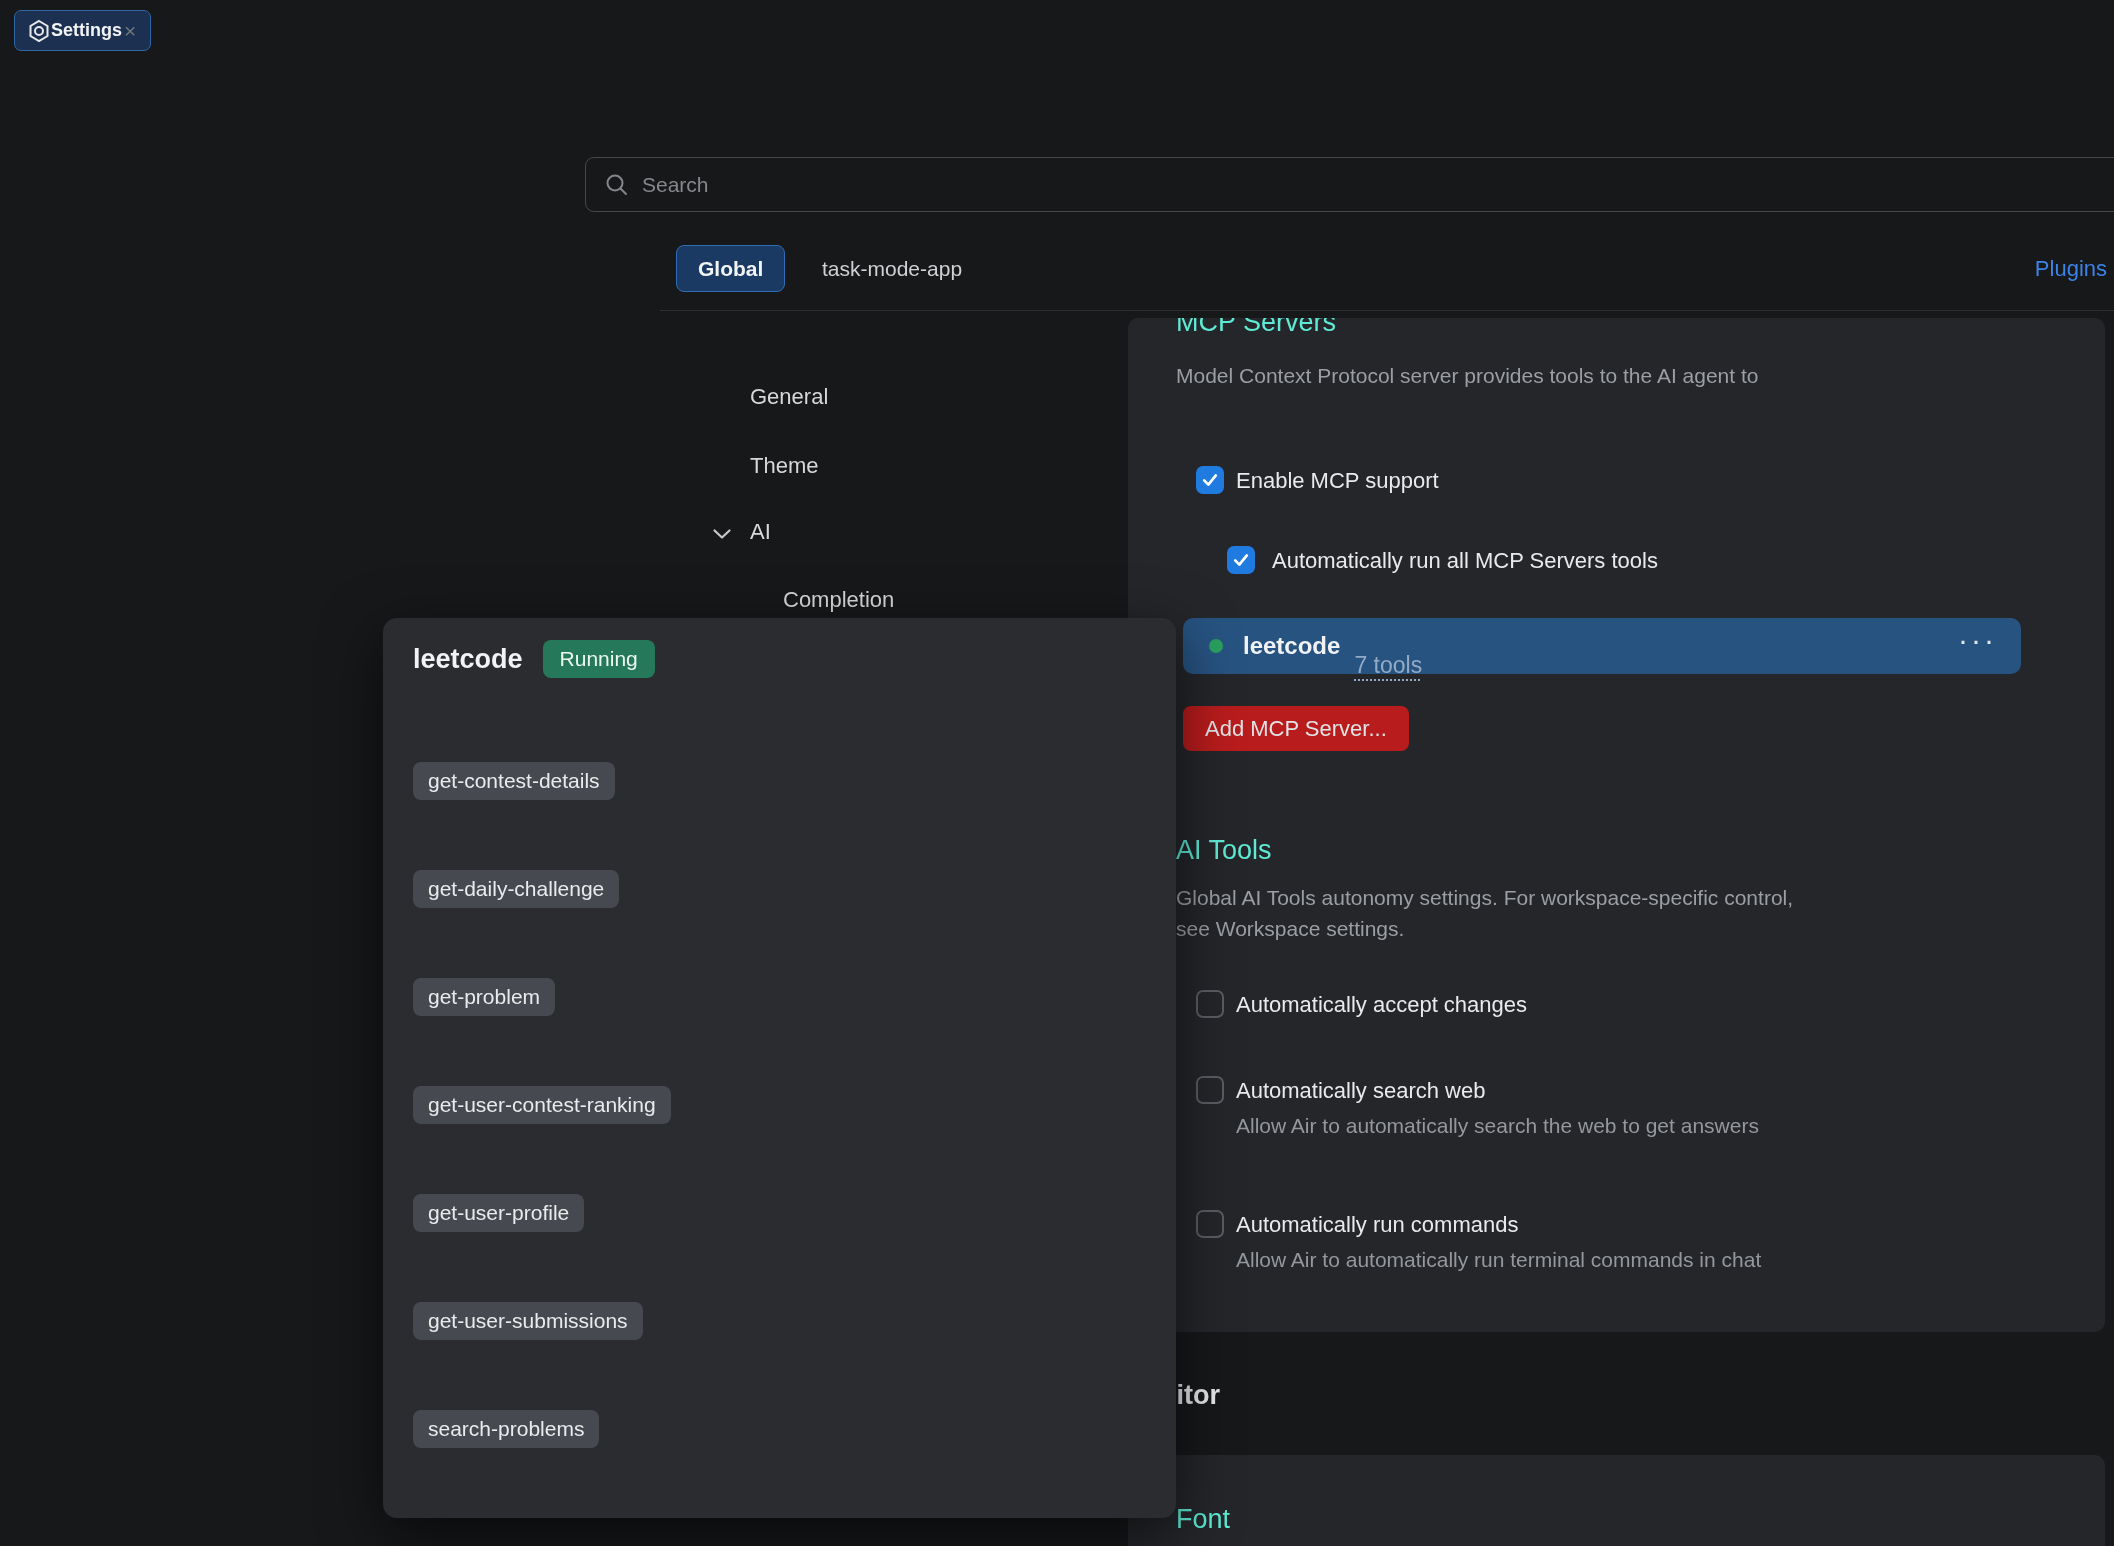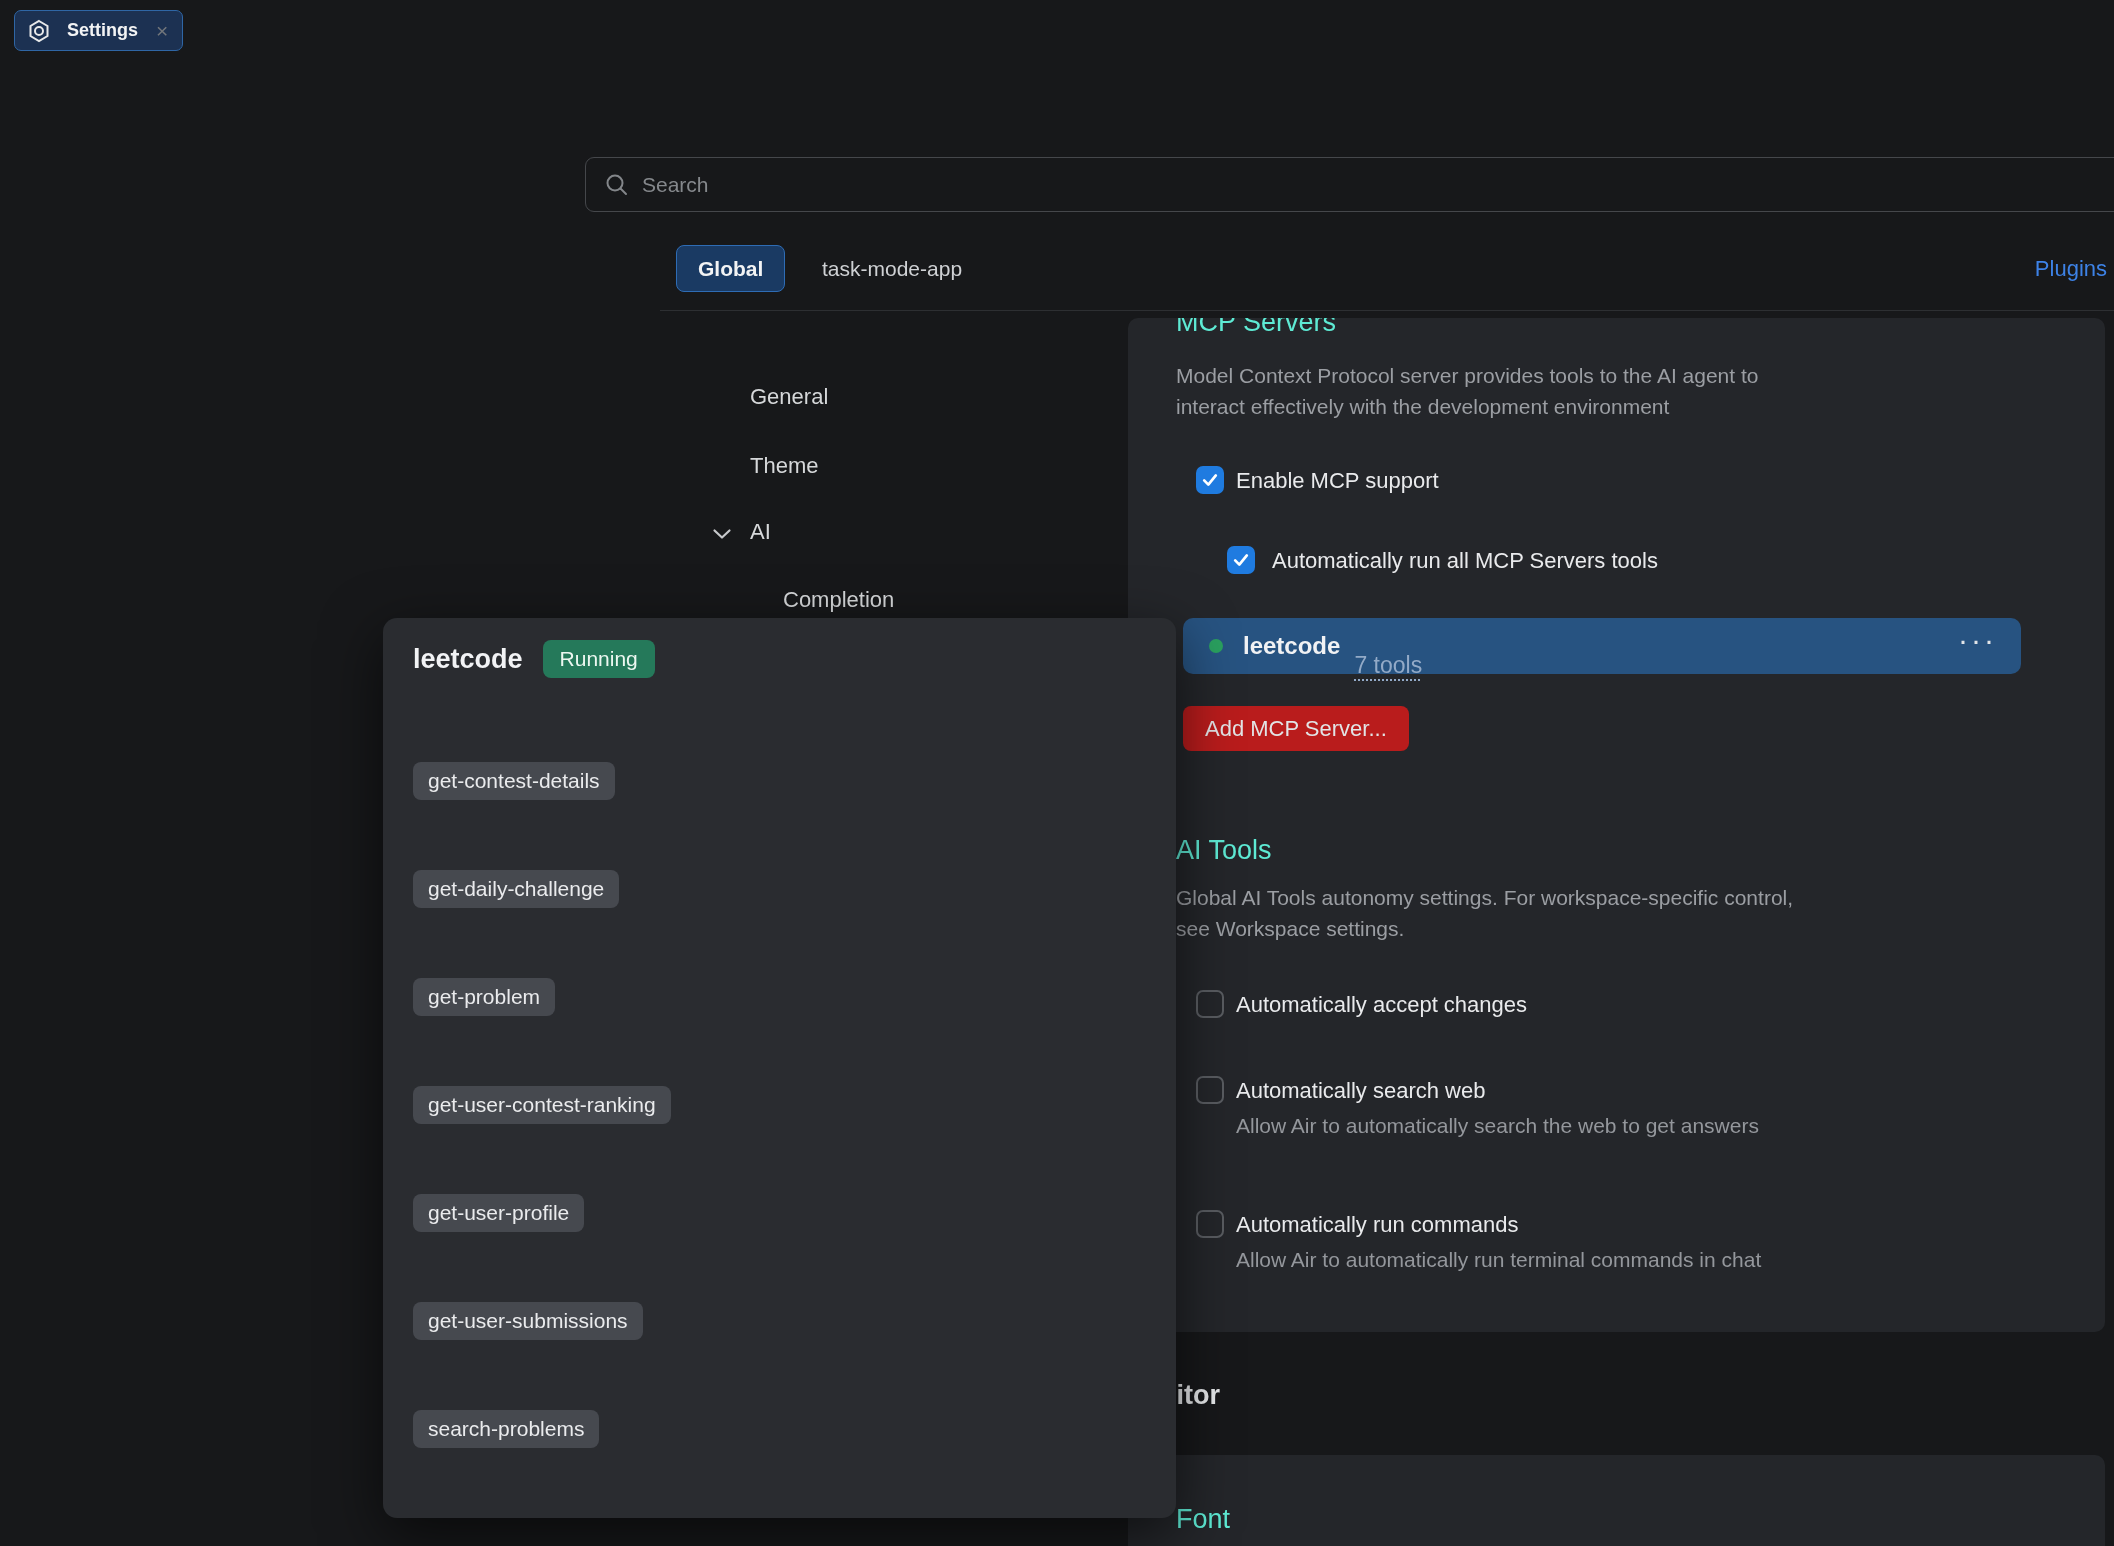--- a/index.html
+++ b/index.html
@@ -9,21 +9,21 @@
     background:#17181a;
     font-family:"Liberation Sans", sans-serif;
     color:#e8e9eb;
     overflow:hidden;
   }
   .abs { position:absolute; }
 
   
   .settings-tab {
     left:14px; top:10px; height:41px;
-    display:flex; align-items:center; gap:16px;
+    display:flex; align-items:center; gap:0;
     padding:0 14px 0 12px;
     background:#1c3152; border:1px solid #2f66a5; border-radius:7px;
   }
   .settings-tab .ttl { font-size:18px; font-weight:bold; color:#f2f3f4; }
   .settings-tab .close { font-size:21px; color:#72767b; line-height:1; margin-left:2px; }
 
   
   .search-box {
     left:585px; top:157px; width:1640px; height:55px;
     border:1px solid #45474b; border-radius:9px;
@@ -141,21 +141,20 @@
     </svg>
 </div>
 <div class="abs side-item" style="left:750px; top:519px;">AI</div>
 <div class="abs side-item" style="left:783px; top:587px;">Completion</div>
 <div class="abs accent-bar"></div>
 
 <div class="abs panel panel1">
 
   <div class="abs h1" style="left:48px; top:-14px;">MCP Servers</div>
   <div class="abs desc" style="left:48px; top:42px;">Model Context Protocol server provides tools to the AI agent to</div>
-  <div class="abs desc" style="left:48px; top:73px;">interact effectively with the development environment</div>
 
   <div class="abs checkbox on" style="left:68px; top:148px;">
     <svg width="20" height="20" viewBox="0 0 24 24">
         <path d="M5 12.5l5 5 9-11" stroke="#fff" stroke-width="3.2" fill="none" stroke-linecap="round" stroke-linejoin="round"></path>
       </svg>
   </div>
   <div class="abs cb-label" style="left:108px; top:150px;">Enable MCP support</div>
 
   <div class="abs checkbox on" style="left:99px; top:228px;">
     <svg width="20" height="20" viewBox="0 0 24 24">

